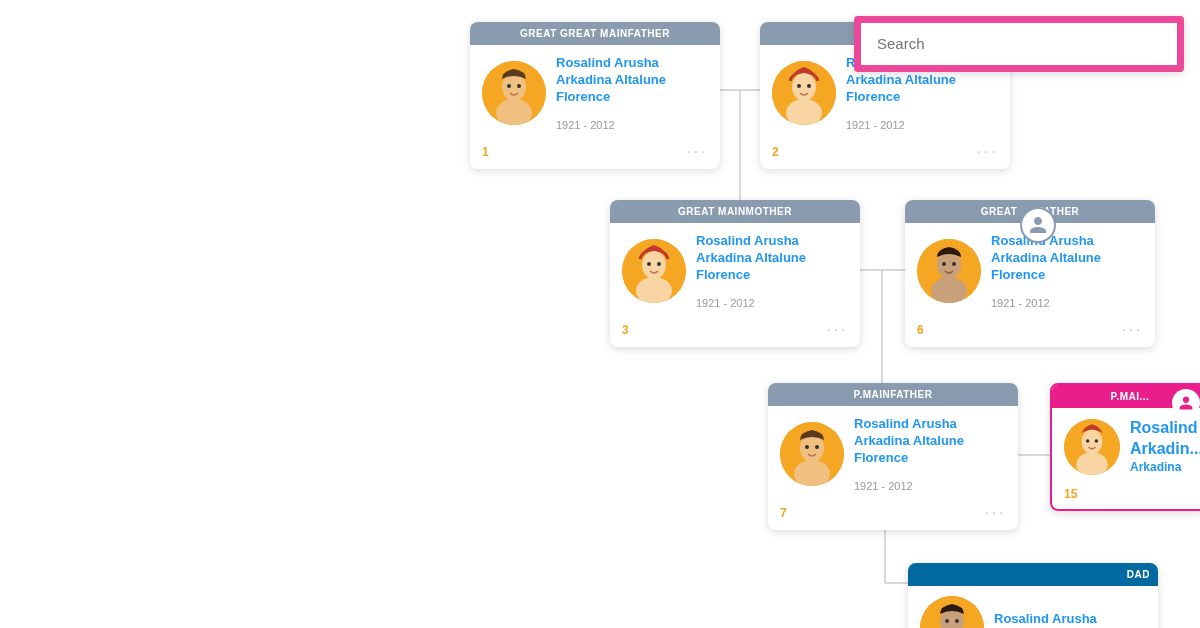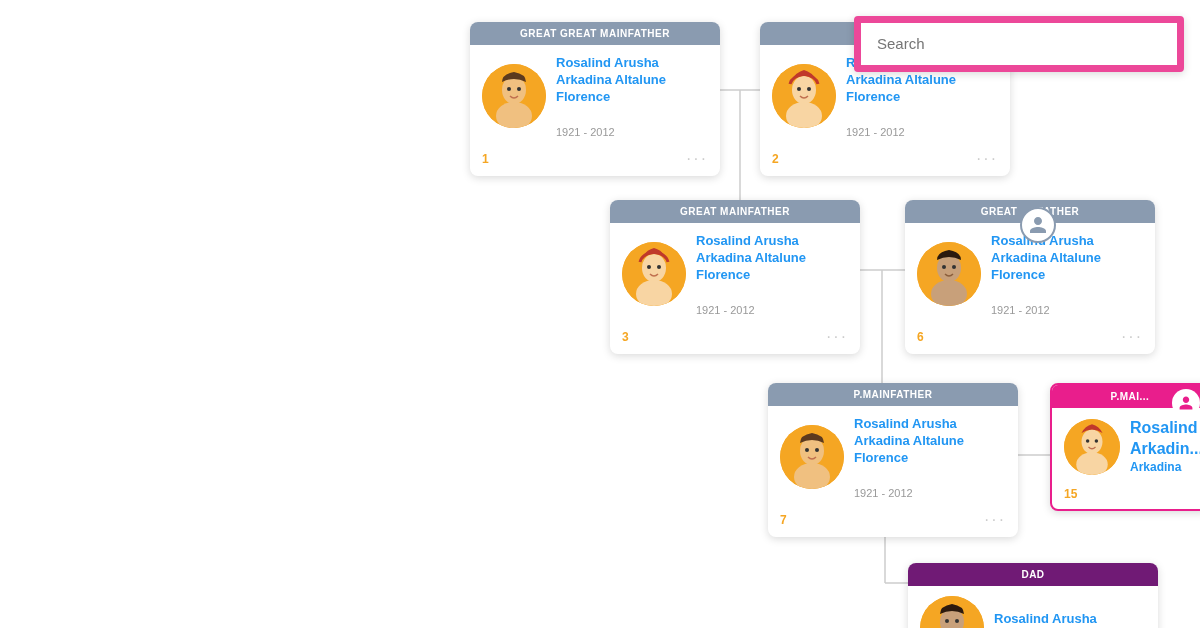--- a/index.html
+++ b/index.html
@@ -59,21 +59,22 @@
       font-weight: bold;
       letter-spacing: 0.5px;
       padding: 6px 8px;
     }
 
     .card-header.pink {
       background: #e91e8c;
     }
 
     .card-header.blue {
-      background: #701a75;
+      background: #0369a1;
+      text-align: right;
     }
 
     .card-body {
       display: flex;
       align-items: center;
       padding: 10px 12px;
       gap: 10px;
     }
 
     .avatar {
@@ -94,21 +95,21 @@
     }
     .person-name {
       font-size: 13px;
       font-weight: bold;
       color: #2196f3;
       line-height: 1.3;
     }
     .person-dates {
       font-size: 11px;
       color: #999;
-      margin-top: 20px;
+      margin-top: 13px;
     }
 
     .card-footer {
       display: flex;
       justify-content: space-between;
       align-items: center;
       padding: 2px 12px 8px;
     }
 
     .card-id {
@@ -230,21 +231,21 @@
         <div class="person-dates">1921 - 2012</div>
       </div>
     </div>
     <div class="card-footer">
       <span class="card-id">2</span>
       <span class="card-menu">···</span>
     </div>
   </div>
 
   <div class="person-card" style="left:610px; top:200px; width:250px;">
-    <div class="card-header">GREAT MAINFATHER</div>
+    <div class="card-header">GREAT MAINMOTHER</div>
     <div class="card-body">
       <div class="avatar" style="background:#f5a623;">
         <svg width="64" height="64" viewBox="0 0 64 64" xmlns="http://www.w3.org/2000/svg">
           <circle cx="32" cy="32" r="32" fill="#f5a623"></circle>
           <ellipse cx="32" cy="26" rx="12" ry="14" fill="#f8d5a3"></ellipse>
           <ellipse cx="32" cy="52" rx="18" ry="14" fill="#f8d5a3"></ellipse>
           <circle cx="27" cy="25" r="2" fill="#333"></circle>
           <circle cx="37" cy="25" r="2" fill="#333"></circle>
           <path d="M28 32 Q32 36 36 32" stroke="#c0704f" stroke-width="1.5" fill="none"></path>
           <path d="M18 20 Q20 12 32 10 Q44 12 46 20" stroke="#c0392b" stroke-width="3" fill="none"></path>

